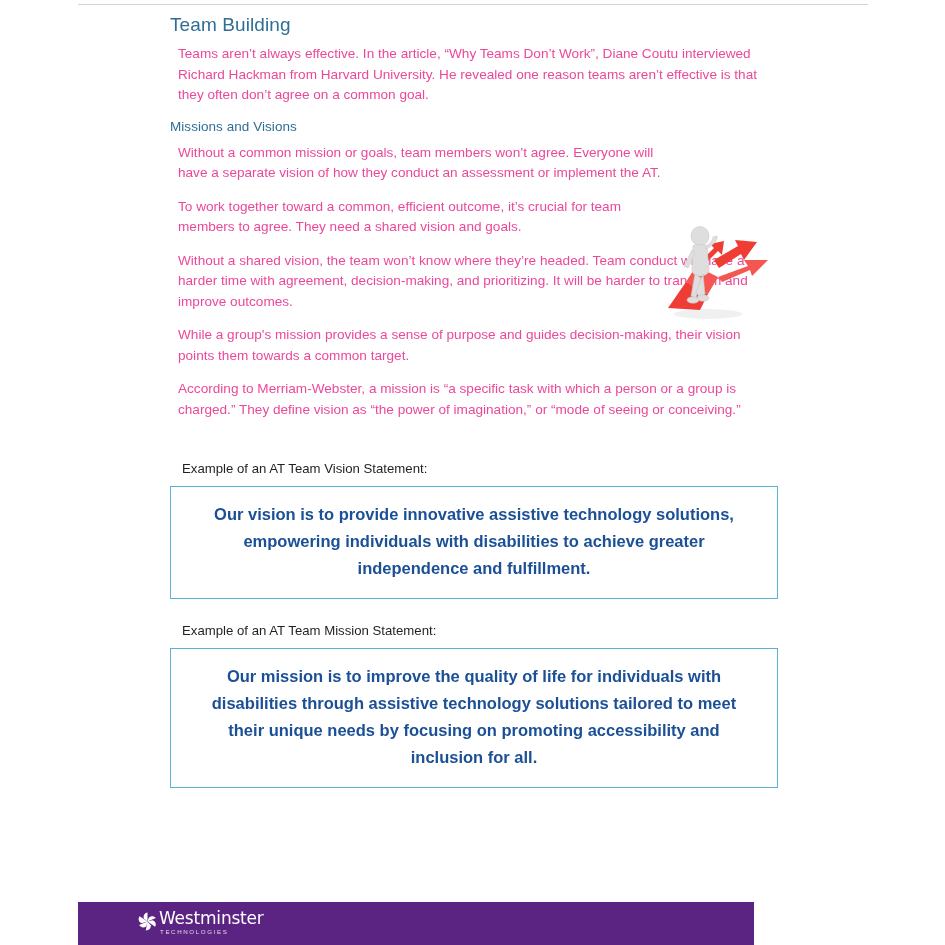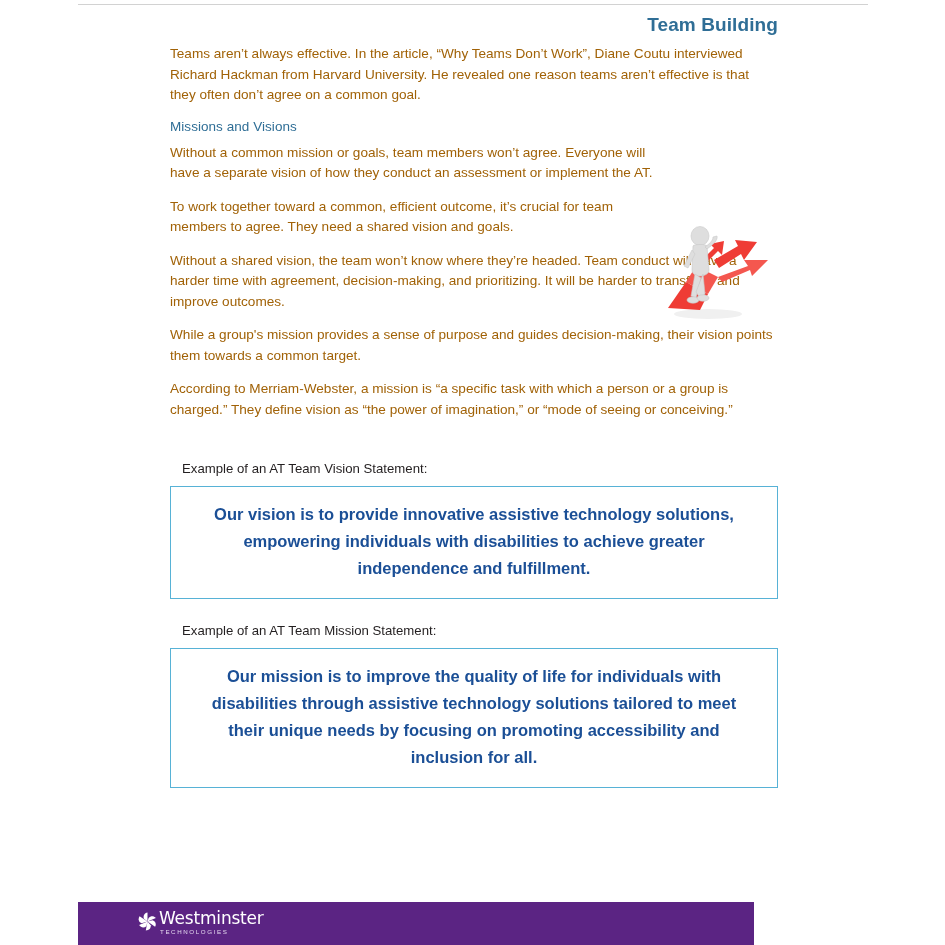--- a/index.html
+++ b/index.html
@@ -33,40 +33,39 @@
 
   .content {
     position: absolute;
     left: 170px;
     top: 14px;
     width: 608px;
   }
 
   h1.section-title {
     font-size: 19px;
-    font-weight: 700;
+    font-weight: 400;
     color: #2f6e96;
     margin: 0 0 8px 0;
     letter-spacing: 0.1px;
-    text-align: right;
   }
 
   h2.sub-title {
     font-size: 13.5px;
     font-weight: 400;
     color: #2f6e96;
     margin: 0 0 9px 0;
     letter-spacing: 0.05px;
   }
 
   p.body-text {
     font-size: 13.6px;
     line-height: 20.5px;
-    color: #a16207;
-    margin: 0 0 13px 0;
+    color: #ec4899;
+    margin: 0 0 13px 8px;
   }
 
   p.narrow {
     width: 492px;
   }
 
   p.label-text {
     font-size: 13.2px;
     line-height: 19px;
     color: #231f20;

